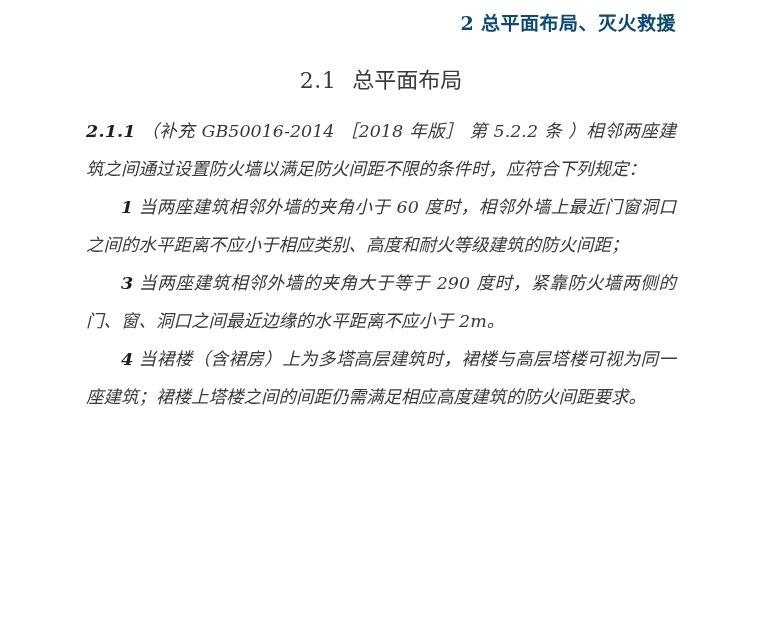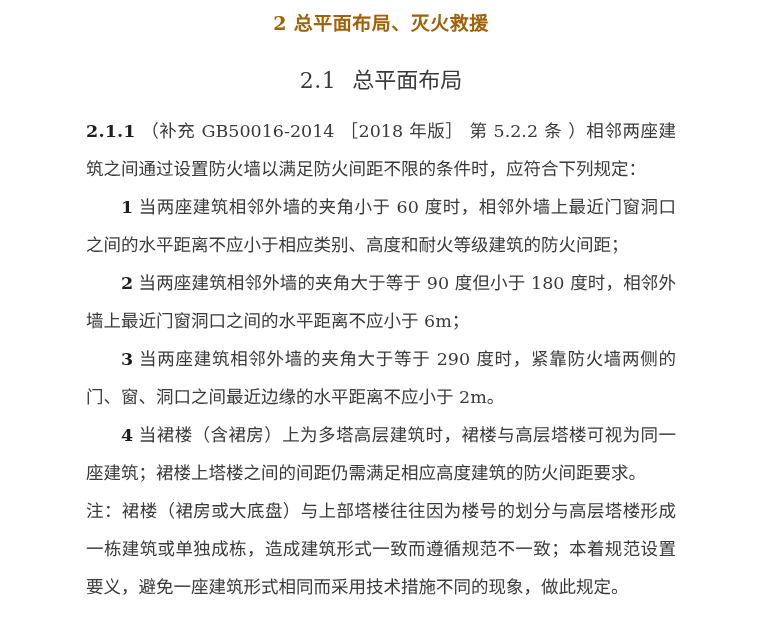--- a/index.html
+++ b/index.html
@@ -28,26 +28,26 @@
   
   .content {
     position: absolute;
     left: 86px;
     top: 0;
     width: 590px;   
   }
 
   
   .h-main {
-    text-align: center;
+    text-align: right;
     font-weight: bold;
     font-size: 19px;
     line-height: 30px;
     letter-spacing: 0.5px;
-    color: #a16207;
+    color: #0c4a6e;
     margin: 0;
     padding-top: 8px;
     white-space: nowrap;
   }
   .h-main .num {
     margin-right: 7px;
   }
 
   .h-sub {
     text-align: center;
@@ -67,20 +67,21 @@
   
   .para {
     font-size: 17.5px;
     line-height: 38px;
     text-align: justify;
     text-align-last: left;
     text-justify: inter-character;
     margin: 0;
     color: #3a3a3c;
     word-break: break-all;
+    font-style: italic;
   }
 
   
   .block-211 { padding-top: 18px; }
   .block-212 { padding-top: 18px; }
 
   .clause-no {
     font-weight: bold;
     color: #1f1f21;
     letter-spacing: 0.3px;
@@ -124,33 +125,29 @@
     <div class="block-211">
 
       <p class="para">
         <span class="clause-no lat">2.1.1</span><span>（补充 GB50016-2014 ［2018 年版］ 第 5.2.2 条 ）相邻两座建筑之间通过设置防火墙以满足防火间距不限的条件时，应符合下列规定：</span>
       </p>
 
       <p class="para item">
         <span class="item-no lat">1</span><span>当两座建筑相邻外墙的夹角小于 60 度时，相邻外墙上最近门窗洞口之间的水平距离不应小于相应类别、高度和耐火等级建筑的防火间距；</span>
       </p>
 
-      <p class="para item">
-        <span class="item-no lat">2</span><span>当两座建筑相邻外墙的夹角大于等于 90 度但小于 180 度时，相邻外墙上最近门窗洞口之间的水平距离不应小于 6m；</span>
-      </p>
 
       <p class="para item">
         <span class="item-no lat">3</span><span>当两座建筑相邻外墙的夹角大于等于 290 度时，紧靠防火墙两侧的门、窗、洞口之间最近边缘的水平距离不应小于 2m。</span>
       </p>
 
       <p class="para item">
         <span class="item-no lat">4</span><span>当裙楼（含裙房）上为多塔高层建筑时，裙楼与高层塔楼可视为同一座建筑；裙楼上塔楼之间的间距仍需满足相应高度建筑的防火间距要求。</span>
       </p>
 
-      <p class="para note">注：裙楼（裙房或大底盘）与上部塔楼往往因为楼号的划分与高层塔楼形成一栋建筑或单独成栋，造成建筑形式一致而遵循规范不一致；本着规范设置要义，避免一座建筑形式相同而采用技术措施不同的现象，做此规定。</p>
     </div>
 
     <div class="block-212">
       <p class="para">
         
       </p>
     </div>
 
   </div>
 </div>

